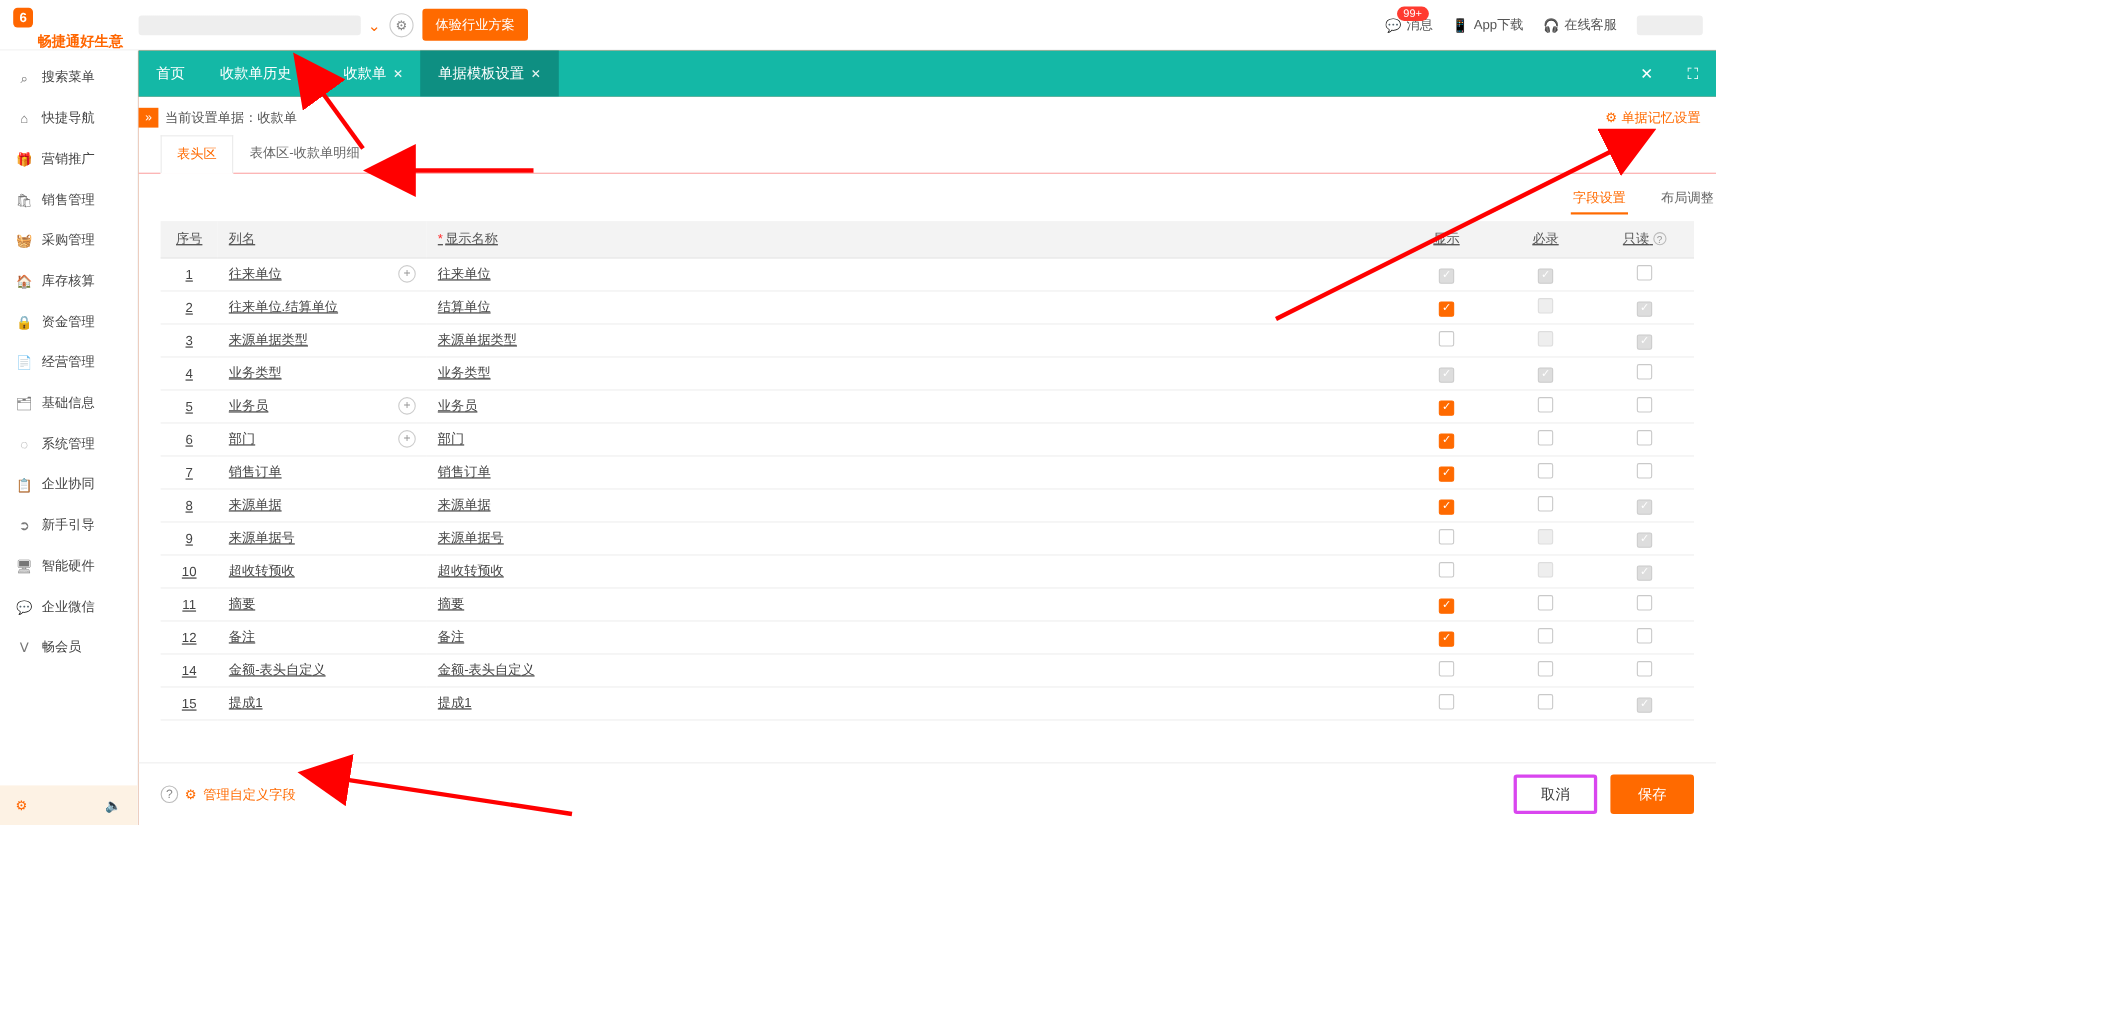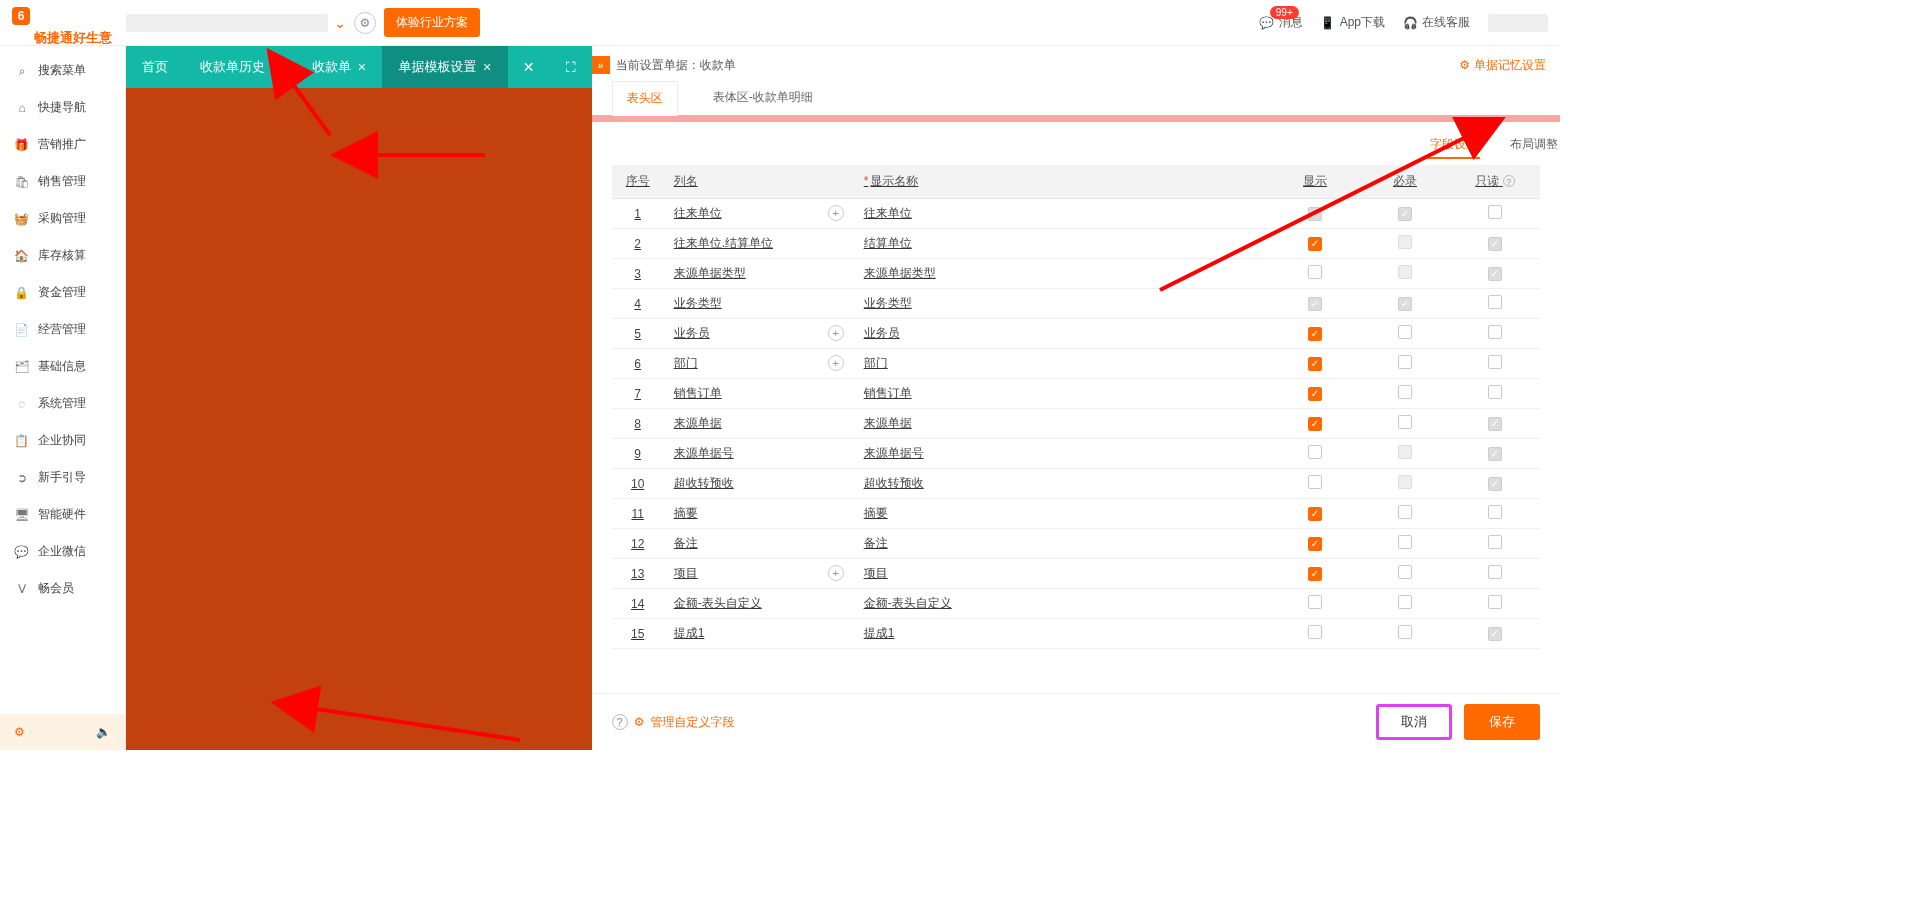--- a/index.html
+++ b/index.html
@@ -24,39 +24,39 @@
   .avatar-slot { width:60px; height:18px; background:#eee; border-radius:3px; margin-left:18px; }
 
   
   .body { flex:1; display:flex; min-height:0; }
   .leftnav { width:126px; background:#fff; border-right:1px solid #eee; display:flex; flex-direction:column; }
   .leftnav ul { list-style:none; padding:6px 0; flex:1; }
   .leftnav li { display:flex; align-items:center; gap:8px; padding:10px 14px; color:#444; cursor:pointer; white-space:nowrap; }
   .leftnav li .nav-ico { width:16px; text-align:center; color:#777; }
   .left-footer { height:36px; background:#fdf2e4; display:flex; align-items:center; justify-content:space-between; padding:0 14px; color:#f60; }
 
-  .main { flex:1; display:flex; flex-direction:row; min-width:0; background:#c2410c; }
+  .main { flex:1; display:flex; flex-direction:column; min-width:0; background:#c2410c; }
 
   
   .tabsbar { height:42px; background:#14b8a6; display:flex; align-items:stretch; color:#fff; }
   .tab { display:flex; align-items:center; padding:0 16px; gap:6px; cursor:pointer; font-size:13px; }
   .tab.active { background:#0e8f82; }
   .tab .close { font-size:11px; opacity:.9; }
   .tabsbar-spacer { flex:1; }
   .tabsbar-icon { width:42px; display:flex; align-items:center; justify-content:center; font-size:14px; cursor:pointer; }
 
   
   .content { flex:1; background:#fff; margin:0; display:flex; flex-direction:column; min-height:0; }
   .context-row { display:flex; align-items:center; padding:10px 14px 0 0; }
   .sidetoggle { width:18px; height:18px; background:#ff6a00; color:#fff; display:flex; align-items:center; justify-content:center; font-size:11px; margin-right:6px; }
   .context-text { color:#555; }
   .context-spacer { flex:1; }
   .mem-link { color:#ff6a00; display:flex; align-items:center; gap:4px; cursor:pointer; font-size:12px; }
 
-  .area-tabs { display:flex; padding:6px 20px 0 20px; border-bottom:7px solid #fca5a5;gap:20px; }
+  .area-tabs { display:flex; padding:6px 20px 0 20px; border-bottom:1px solid #fca5a5; }
   .area-tab { padding:8px 14px; color:#666; cursor:pointer; border:1px solid transparent; border-bottom:none; }
   .area-tab.active { color:#ff6a00; border-color:#eaeaea; border-bottom:1px solid #fff; position:relative; top:1px; background:#fff; }
 
   .sub-tabs { display:flex; justify-content:flex-end; gap:28px; padding:10px 0 6px; }
   .sub-tab { padding:4px 2px; color:#666; cursor:pointer; }
   .sub-tab.active { color:#ff6a00; border-bottom:2px solid #ff6a00; }
 
   .grid-wrap { flex:1; overflow:auto; padding:0 20px;text-decoration:underline; }
   table { width:100%; border-collapse:collapse; table-layout:fixed; }
   thead th { background:#f3f3f3; text-align:left; font-weight:normal; color:#555; padding:8px 10px; border-bottom:1px solid #e6e6e6; }
@@ -350,28 +350,20 @@
                 </tr>
                 <tr>
                   <td class="center">12</td>
                   <td>备注</td>
                   <td>备注</td>
                   <td class="center"><span class="cbx on"></span></td>
                   <td class="center"><span class="cbx"></span></td>
                   <td class="center"><span class="cbx"></span></td>
                 </tr>
                 <tr>
-                  <td class="center">13</td>
-                  <td>项目<span class="plus">+</span></td>
-                  <td>项目</td>
-                  <td class="center"><span class="cbx on"></span></td>
-                  <td class="center"><span class="cbx"></span></td>
-                  <td class="center"><span class="cbx"></span></td>
-                </tr>
-                <tr>
                   <td class="center">14</td>
                   <td>金额-表头自定义</td>
                   <td>金额-表头自定义</td>
                   <td class="center"><span class="cbx"></span></td>
                   <td class="center"><span class="cbx"></span></td>
                   <td class="center"><span class="cbx"></span></td>
                 </tr>
                 <tr>
                   <td class="center">15</td>
                   <td>提成1</td>

